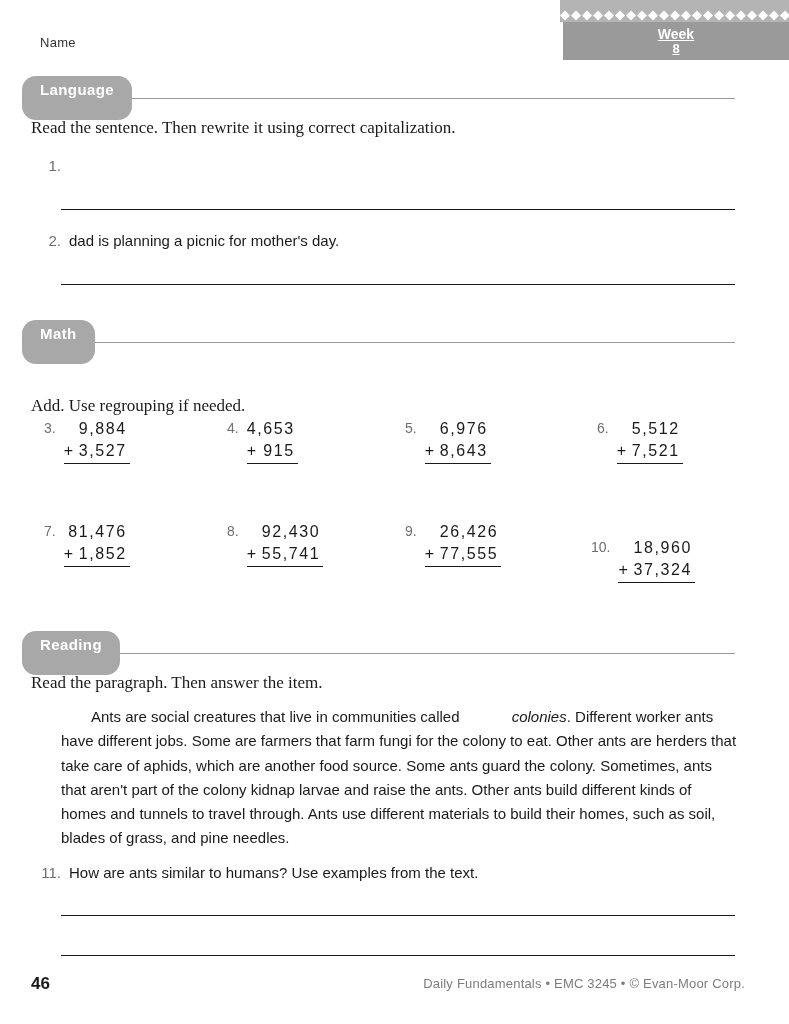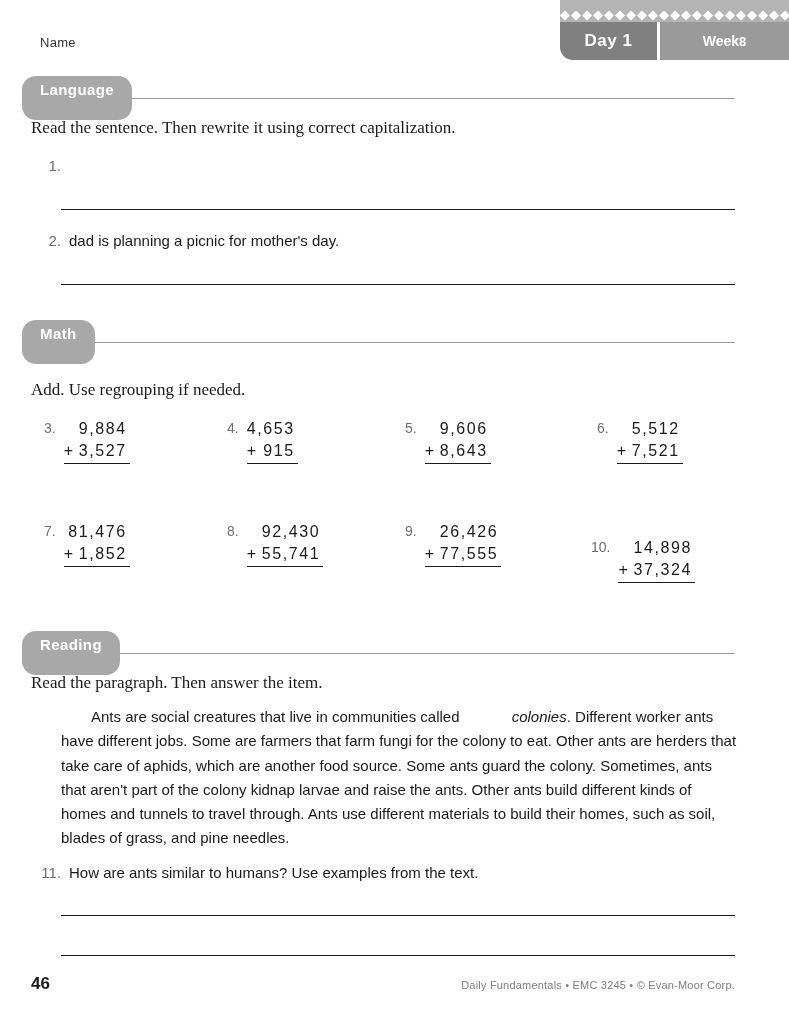--- a/index.html
+++ b/index.html
@@ -64,24 +64,25 @@
   }
   .daytab-sep {
     width: 3px;
     background: #ffffff;
   }
   .daytab-week {
     flex: 1;
     background: #9a9a9a;
     color: #ffffff;
     display: flex;
-    flex-direction: row;
+    flex-direction: column;
     align-items: center;
     justify-content: center;
     line-height: 1.0;
+    text-decoration: underline;
   }
   .daytab-week-label {
     font-size: 14px;
     font-weight: bold;
   }
   .daytab-week-num {
     font-size: 13px;
     font-weight: bold;
     margin-top: 1px;
   }
@@ -216,23 +217,23 @@
   .page-num {
     position: absolute;
     left: 31px;
     bottom: 30px;
     font-size: 17px;
     font-weight: bold;
     color: #1a1a1a;
   }
   .footer-credit {
     position: absolute;
-    right: 54px;
+    right: 44px;
     bottom: 33px;
-    font-size: 11px;
+    font-size: 13px;
     color: #7d7d7d;
     letter-spacing: 0.2px;
   }
 </style>
 </head>
 <body>
 
 <div class="daytab-wrap">
   <div class="daytab-topfill"></div>
   <div class="daytab-diamonds">
@@ -257,21 +258,20 @@
         <path d="M165 6.5 L170 1.5 L175 6.5 L170 11.5 Z"></path>
         <path d="M176 6.5 L181 1.5 L186 6.5 L181 11.5 Z"></path>
         <path d="M187 6.5 L192 1.5 L197 6.5 L192 11.5 Z"></path>
         <path d="M198 6.5 L203 1.5 L208 6.5 L203 11.5 Z"></path>
         <path d="M209 6.5 L214 1.5 L219 6.5 L214 11.5 Z"></path>
         <path d="M220 6.5 L225 1.5 L230 6.5 L225 11.5 Z"></path>
       </g>
     </svg>
   </div>
   <div class="daytab-row">
-    <div class="daytab-day">Day 1</div>
     <div class="daytab-sep"></div>
     <div class="daytab-week">
       <span class="daytab-week-label">Week</span>
       <span class="daytab-week-num">8</span>
     </div>
   </div>
 </div>
 
 <div class="name-row">
   <span class="name-label">Name</span>
@@ -294,21 +294,21 @@
   <span class="item-num">2.</span>
   <span class="item-text">dad is planning a picnic for mother's day.</span>
 </div>
 <div class="answer-rule" style="top:284px;"></div>
 
 <div class="section-head" style="top:320px;">
   <span class="pill">Math</span>
   <span class="pill-rule"></span>
 </div>
 
-<div class="instr" style="top:380px;">Add. Use regrouping if needed.</div>
+<div class="instr" style="top:396px;">Add. Use regrouping if needed.</div>
 
 <div class="math-prob" style="top:418px; left:44px;">
   <span class="math-num">3.</span>
   <span class="math-stack">
     <div class="math-top">9,884</div>
     <div class="math-bot">
       <span class="math-op">+</span>
       <span class="math-addend">3,527</span>
     </div>
   </span>
@@ -321,21 +321,21 @@
     <div class="math-bot">
       <span class="math-op">+</span>
       <span class="math-addend">915</span>
     </div>
   </span>
 </div>
 
 <div class="math-prob" style="top:418px; left:405px;">
   <span class="math-num">5.</span>
   <span class="math-stack">
-    <div class="math-top">9,606</div>
+    <div class="math-top">6,976</div>
     <div class="math-bot">
       <span class="math-op">+</span>
       <span class="math-addend">8,643</span>
     </div>
   </span>
 </div>
 
 <div class="math-prob" style="top:418px; left:597px;">
   <span class="math-num">6.</span>
   <span class="math-stack">
@@ -376,21 +376,21 @@
     <div class="math-bot">
       <span class="math-op">+</span>
       <span class="math-addend">77,555</span>
     </div>
   </span>
 </div>
 
 <div class="math-prob" style="top:521px; left:591px;margin-top:16px;">
   <span class="math-num">10.</span>
   <span class="math-stack">
-    <div class="math-top">14,898</div>
+    <div class="math-top">18,960</div>
     <div class="math-bot">
       <span class="math-op">+</span>
       <span class="math-addend">37,324</span>
     </div>
   </span>
 </div>
 
 <div class="section-head" style="top:631px;">
   <span class="pill">Reading</span>
   <span class="pill-rule"></span>

